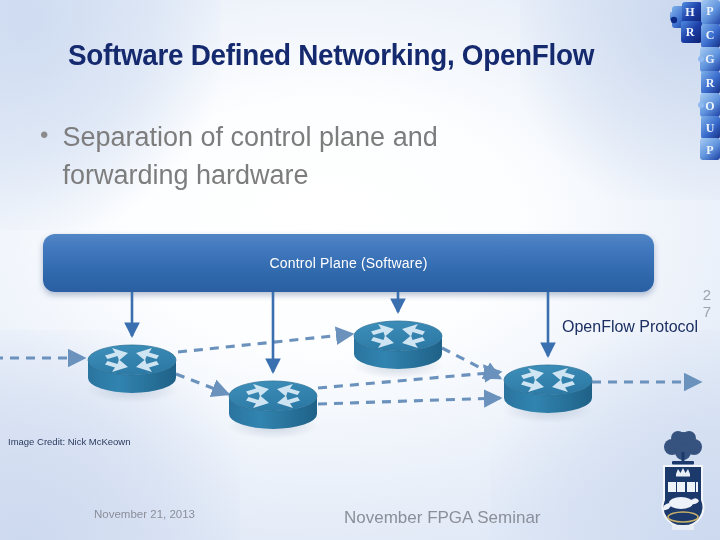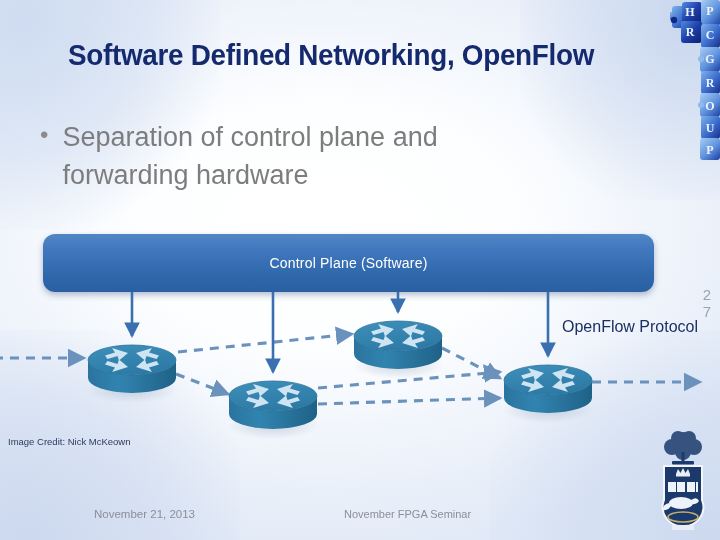--- a/index.html
+++ b/index.html
@@ -151,21 +151,21 @@
     left: 52px;
     top: 508px;
     font-size: 11.5px;
     color: #8b8f99;
     margin-left: 42px;
   }
   .footer-center {
     position: absolute;
     left: 344px;
     top: 508px;
-    font-size: 11px;
+    font-size: 17px;
     color: #8b8f99;
   }
 
   
   .hpc-logo {
     position: absolute;
     right: 0px;
     top: 0px;
     width: 52px;
     height: 160px;

